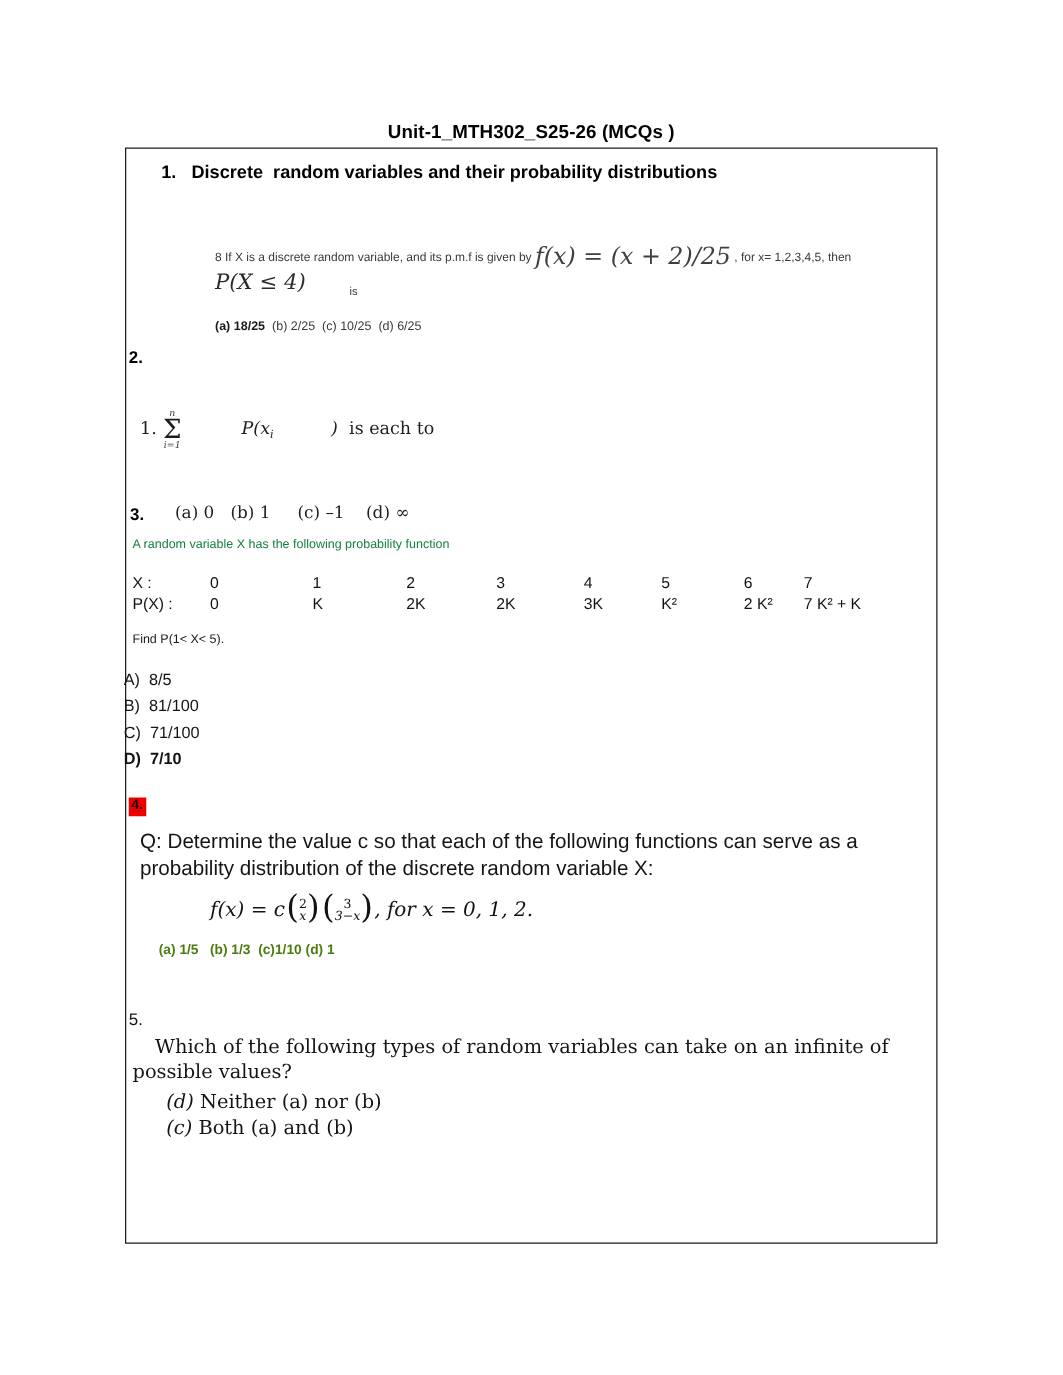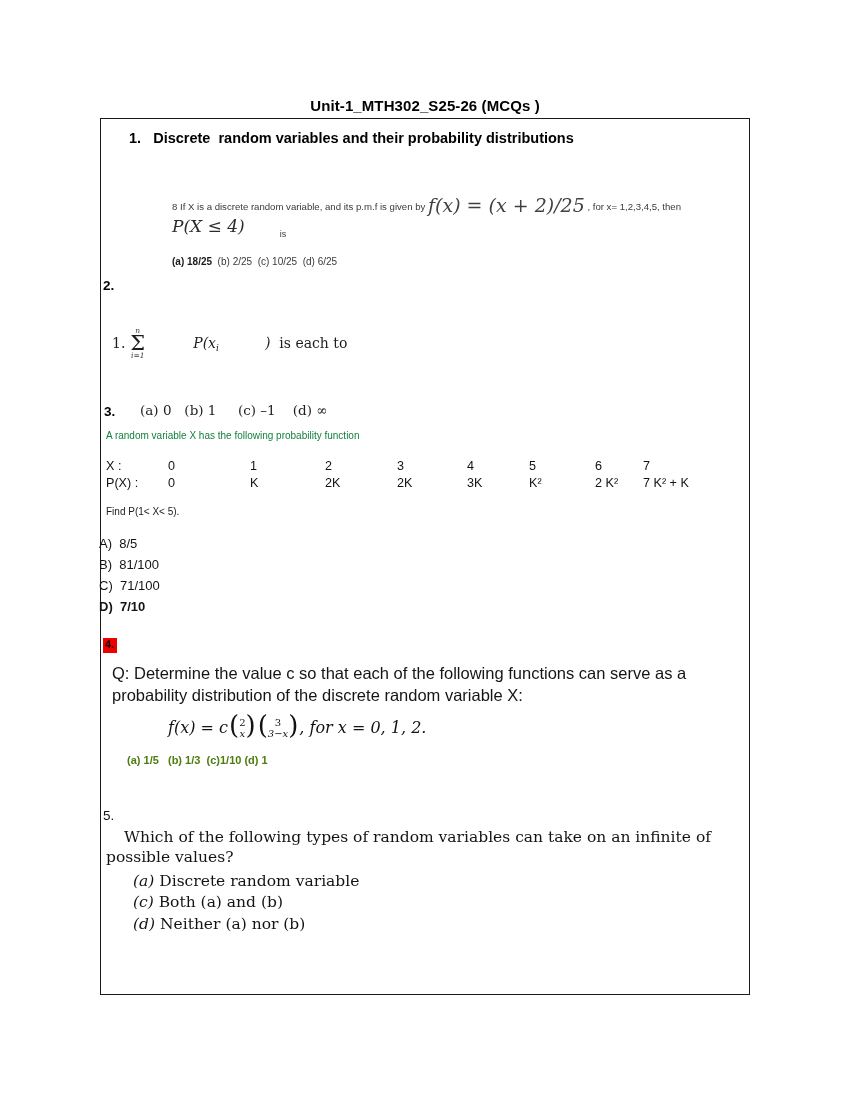--- a/index.html
+++ b/index.html
@@ -387,16 +387,15 @@
 <div id="q4-formula">
   <span class="ital">f(x) = c</span><span class="binom"><span class="paren">(</span><span class="stack"><span class="top">2</span><span class="bot">x</span></span><span class="paren">)</span></span><span class="binom"><span class="paren">(</span><span class="stack"><span class="top">3</span><span class="bot">3−x</span></span><span class="paren">)</span></span><span class="ital">, for x = 0, 1, 2.</span>
 </div>
 
 <div id="q4-options"><span><span>(a)</span> <span>1/5</span></span>   <span><span>(b)</span> <span>1/3</span></span>  <span><span>(c)</span><span>1/10</span></span> <span><span>(d)</span> <span>1</span></span></div>
 
 <div id="q5-num">5.</div>
 <div id="q5-stem">Which of the following types of random variables can take on an infinite of possible values?</div>
 
 <div id="q5-options">
-  <div><span class="lbl">(a)</span> <span>Discrete random variable</span></div>
+  <div><span class="lbl">(d)</span> <span>Neither (a) nor (b)</span></div>
   <div><span class="lbl">(c)</span> <span>Both (a) and (b)</span></div>
-  <div><span class="lbl">(d)</span> <span>Neither (a) nor (b)</span></div>
 </div>
 
 </body></html>

